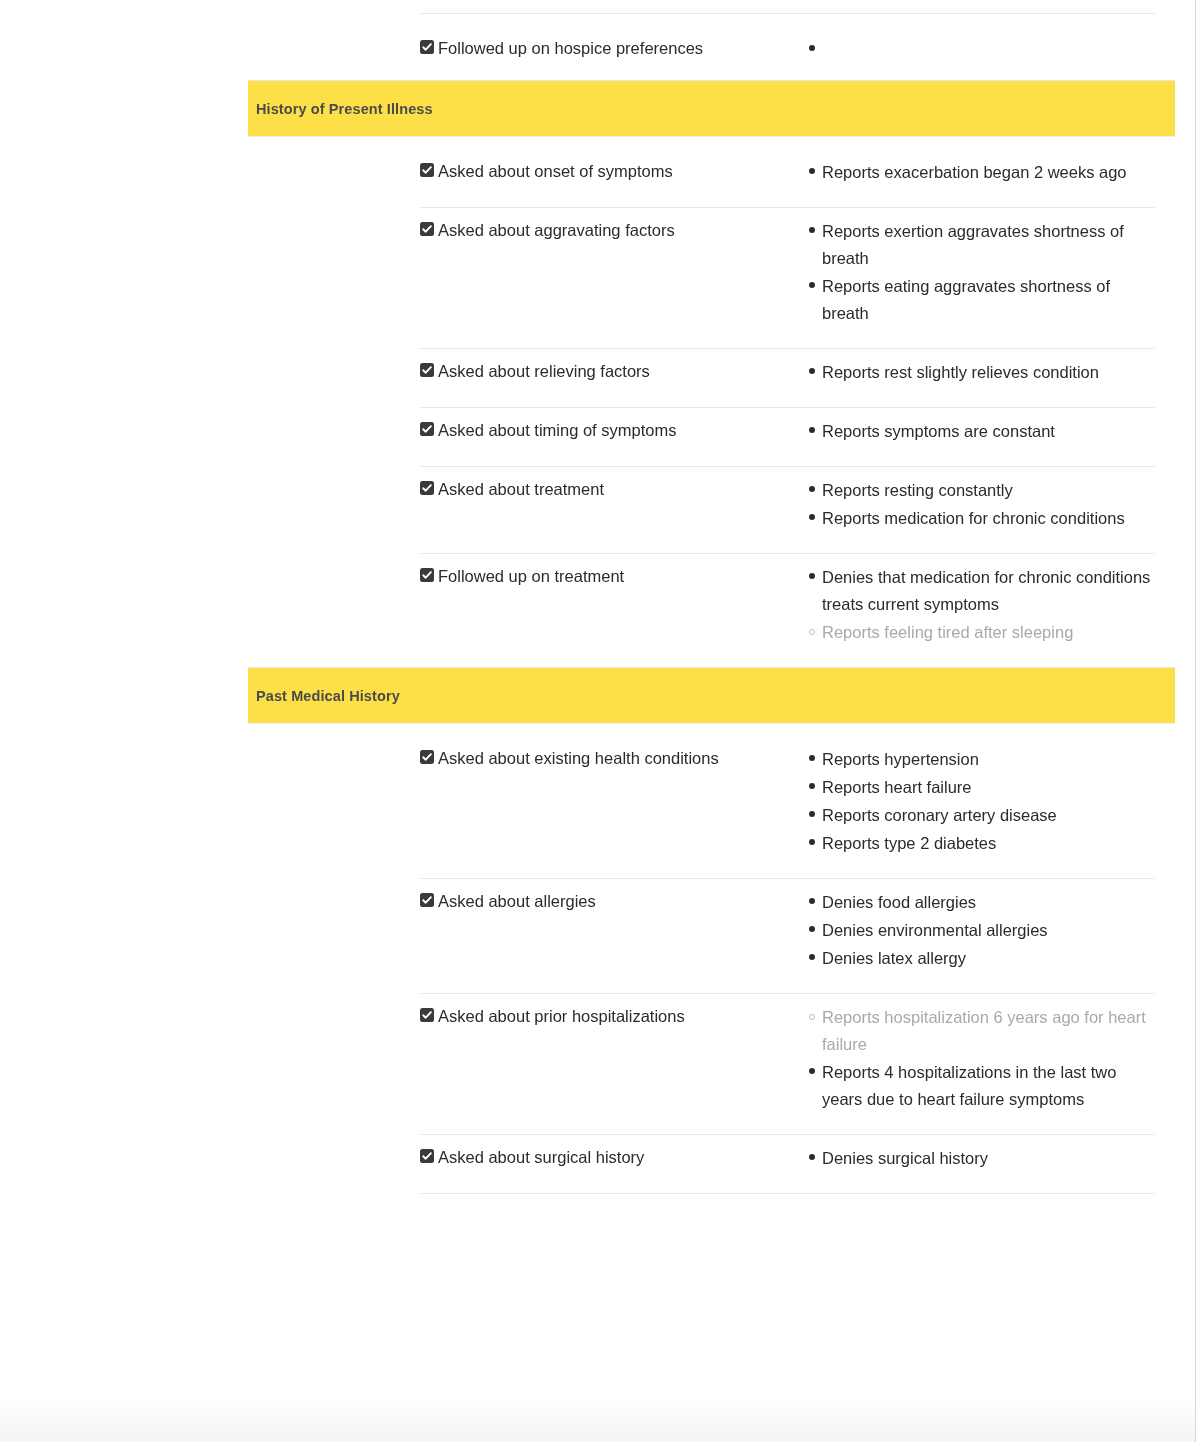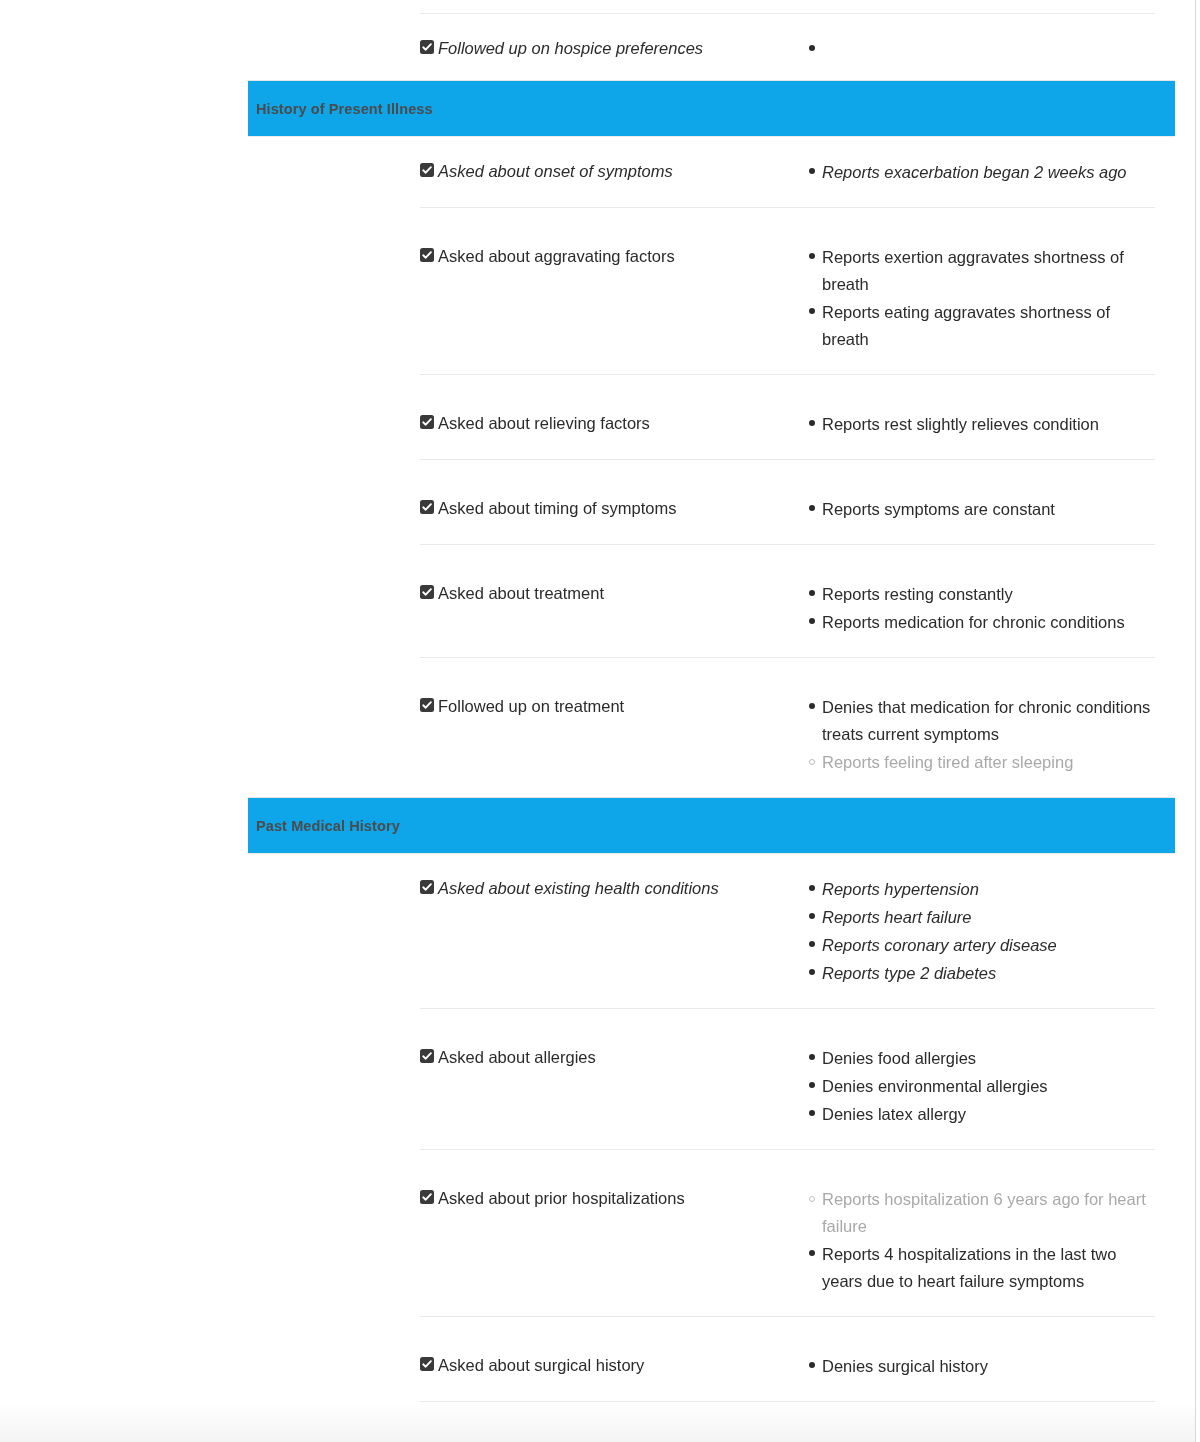--- a/index.html
+++ b/index.html
@@ -52,21 +52,21 @@
 
   .content {
     position: relative;
     width: 1195px;
   }
 
   
   .section-band {
     margin-left: 248px;
     margin-right: 20px;
-    background: #0ea5e9;
+    background: #fde047;
     border-top: 1px solid #e6e6e6;
     border-bottom: 1px solid #ececec;
     height: 57px;
     display: flex;
     align-items: center;
     padding-left: 8px;
     box-sizing: border-box;
   }
   .section-title {
     font-size: 14.5px;
@@ -77,29 +77,28 @@
 
   
   .rows {
     margin-left: 420px;
     margin-right: 40px;
   }
   .row {
     display: flex;
     align-items: flex-start;
     border-top: 1px solid #e9e9e9;
-    padding-top: 36px;
+    padding-top: 10px;
     padding-bottom: 21px;
     min-height: 34px;
     box-sizing: border-box;
   }
   .row.first-in-section {
     border-top: none;
     padding-top: 22px;
-    font-style: italic;
   }
 
   .col-question {
     width: 369px;
     flex: 0 0 369px;
     display: flex;
     align-items: flex-start;
     padding-top: 1px;
   }
   .col-answers {

